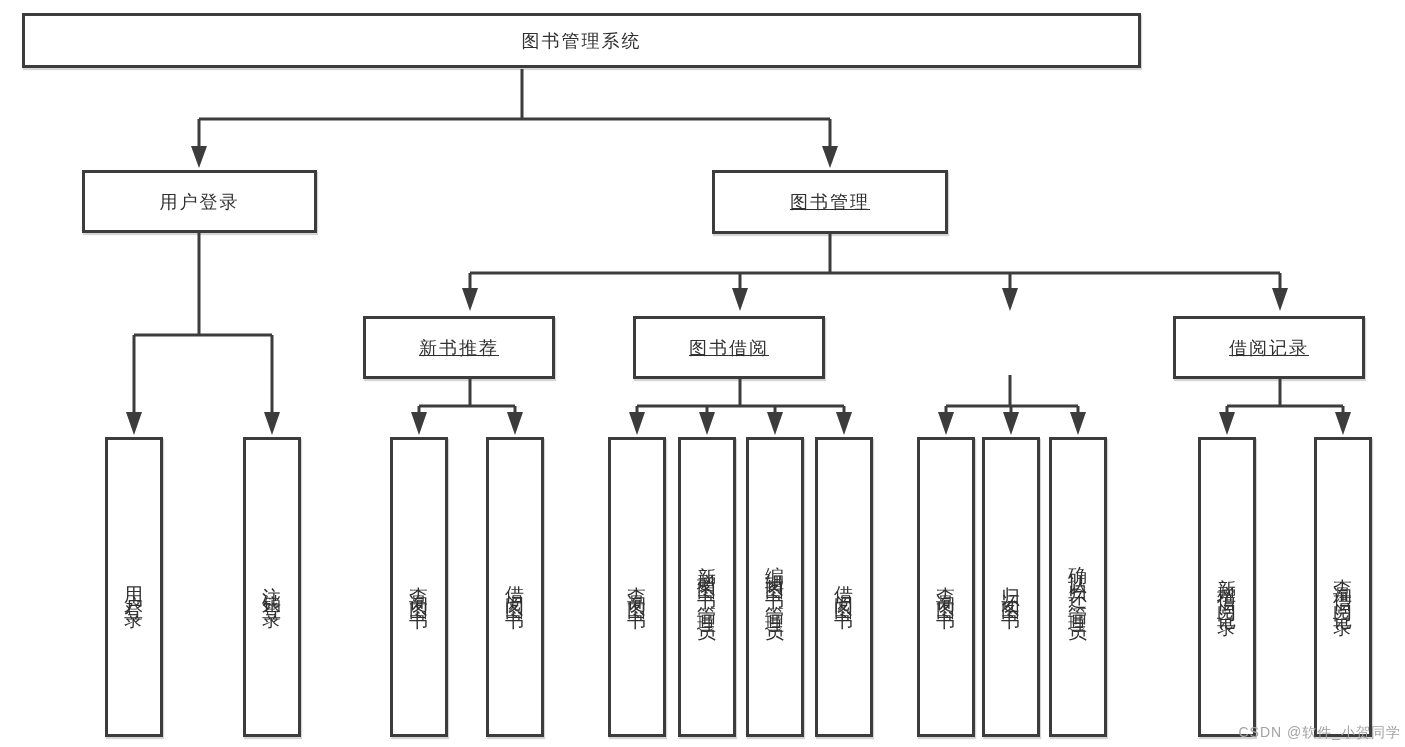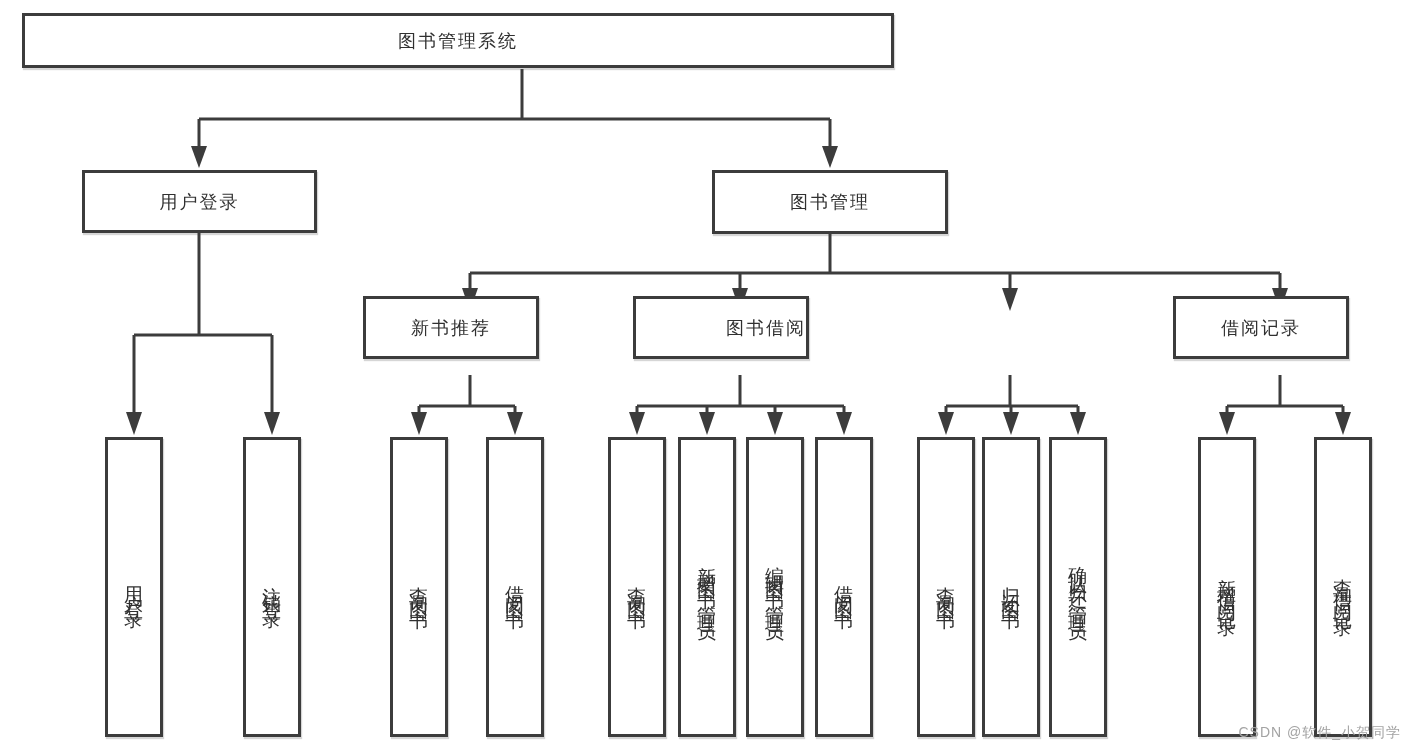--- a/index.html
+++ b/index.html
@@ -27,26 +27,26 @@
     justify-content: center;
     color: #303030;
     z-index: 2;
     box-shadow: 1px 2px 1px rgba(70,70,70,0.22);
   }
   .box .lbl {
     font-size: 18px;
     letter-spacing: 2px;
     white-space: nowrap;
   }
-  .root-box  { left: 22px;  top: 13px;  width: 872px; height: 55px; }
+  .root-box  { left: 22px;  top: 13px;  width: 1119px; height: 55px; }
   .l1-a      { left: 82px;  top: 170px; width: 235px;  height: 63px; }
-  .l1-b      { left: 712px; top: 170px; width: 236px;  height: 64px; }
-  .l2        { top: 296px;  height: 63px; width: 176px; }
+  .l1-b      { left: 712px; top: 170px; width: 236px;  height: 64px; text-decoration: underline; }
+  .l2        { top: 316px;  height: 63px; width: 192px; text-decoration: underline; }
   .l2-0 { left: 363px; }
-  .l2-1 { left: 633px; justify-content: flex-end; }
+  .l2-1 { left: 633px; }
   .l2-2 { left: 903px; }
   .l2-3 { left: 1173px; }
   .leaf {
     top: 437px;
     height: 300px;
     width: 58px;
   }
   .leaf .lbl {
     writing-mode: vertical-rl;
     font-size: 19px;

